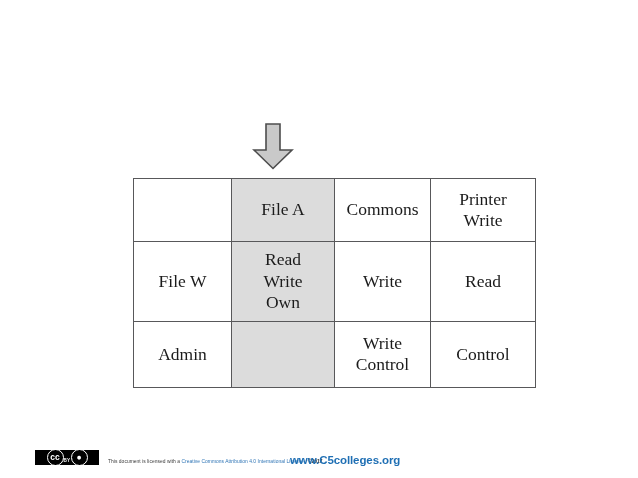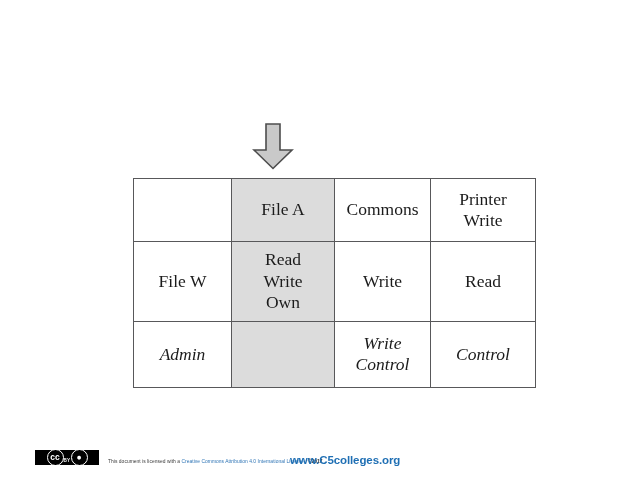--- a/index.html
+++ b/index.html
@@ -58,21 +58,21 @@
   #matrix td.shaded {
     background: #dcdcdc;
   }
   .col-0 { width: 91px; }
   .col-1 { width: 96px; }
   .col-2 { width: 89px; }
   .col-3 { width: 98px; }
 
   .row-head { height: 63px; }
   .row-user { height: 79px; }
-  .row-admin { height: 66px; font-style: italic; }
+  .row-admin { height: 66px; }
 
   .cell-lines span { display: block; }
 
   
   #footer {
     position: absolute;
     left: 0;
     top: 447px;
     width: 638px;
     height: 31px;

